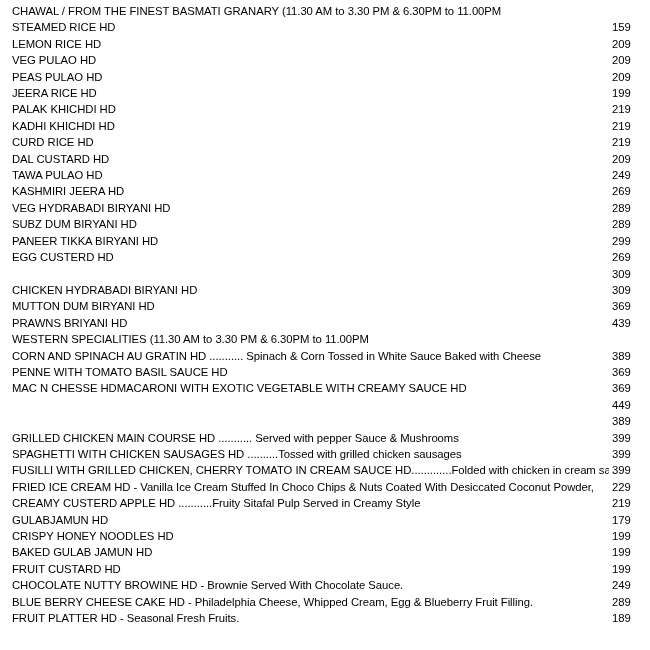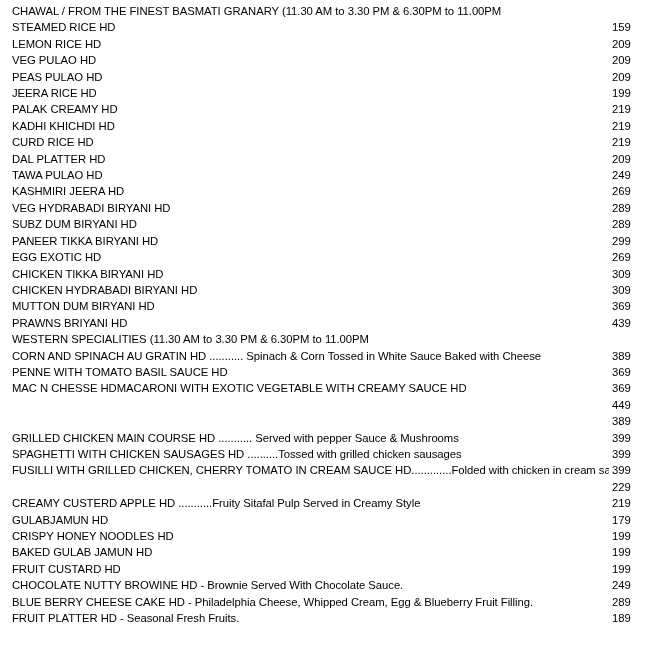--- a/index.html
+++ b/index.html
@@ -75,33 +75,33 @@
     </div>
     <div class="menu-row item">
       <span class="row-name">PEAS PULAO HD</span>
       <span class="row-price">209</span>
     </div>
     <div class="menu-row item">
       <span class="row-name">JEERA RICE HD</span>
       <span class="row-price">199</span>
     </div>
     <div class="menu-row item">
-      <span class="row-name">PALAK CREAMY HD</span>
+      <span class="row-name">PALAK KHICHDI HD</span>
       <span class="row-price">219</span>
     </div>
     <div class="menu-row item">
       <span class="row-name">KADHI KHICHDI HD</span>
       <span class="row-price">219</span>
     </div>
     <div class="menu-row item">
       <span class="row-name">CURD RICE HD</span>
       <span class="row-price">219</span>
     </div>
     <div class="menu-row item">
-      <span class="row-name">DAL PLATTER HD</span>
+      <span class="row-name">DAL CUSTARD HD</span>
       <span class="row-price">209</span>
     </div>
     <div class="menu-row item">
       <span class="row-name">TAWA PULAO HD</span>
       <span class="row-price">249</span>
     </div>
     <div class="menu-row item">
       <span class="row-name">KASHMIRI JEERA HD</span>
       <span class="row-price">269</span>
     </div>
@@ -111,25 +111,24 @@
     </div>
     <div class="menu-row item">
       <span class="row-name">SUBZ DUM BIRYANI HD</span>
       <span class="row-price">289</span>
     </div>
     <div class="menu-row item">
       <span class="row-name">PANEER TIKKA BIRYANI HD</span>
       <span class="row-price">299</span>
     </div>
     <div class="menu-row item">
-      <span class="row-name">EGG EXOTIC HD</span>
+      <span class="row-name">EGG CUSTERD HD</span>
       <span class="row-price">269</span>
     </div>
     <div class="menu-row item">
-      <span class="row-name">CHICKEN TIKKA BIRYANI HD</span>
       <span class="row-price">309</span>
     </div>
     <div class="menu-row item">
       <span class="row-name">CHICKEN HYDRABADI BIRYANI HD</span>
       <span class="row-price">309</span>
     </div>
     <div class="menu-row item">
       <span class="row-name">MUTTON DUM BIRYANI HD</span>
       <span class="row-price">369</span>
     </div>
@@ -164,20 +163,21 @@
     </div>
     <div class="menu-row item">
       <span class="row-name">SPAGHETTI WITH CHICKEN SAUSAGES HD ..........Tossed with grilled chicken sausages</span>
       <span class="row-price">399</span>
     </div>
     <div class="menu-row item">
       <span class="row-name">FUSILLI WITH GRILLED CHICKEN, CHERRY TOMATO IN CREAM SAUCE HD.............Folded with chicken in cream sauce</span>
       <span class="row-price">399</span>
     </div>
     <div class="menu-row item">
+      <span class="row-name">FRIED ICE CREAM HD - Vanilla Ice Cream Stuffed In Choco Chips &amp; Nuts Coated With Desiccated Coconut Powder,</span>
       <span class="row-price">229</span>
     </div>
     <div class="menu-row item">
       <span class="row-name">CREAMY CUSTERD APPLE HD ...........Fruity Sitafal Pulp Served in Creamy Style</span>
       <span class="row-price">219</span>
     </div>
     <div class="menu-row item">
       <span class="row-name">GULABJAMUN HD</span>
       <span class="row-price">179</span>
     </div>

